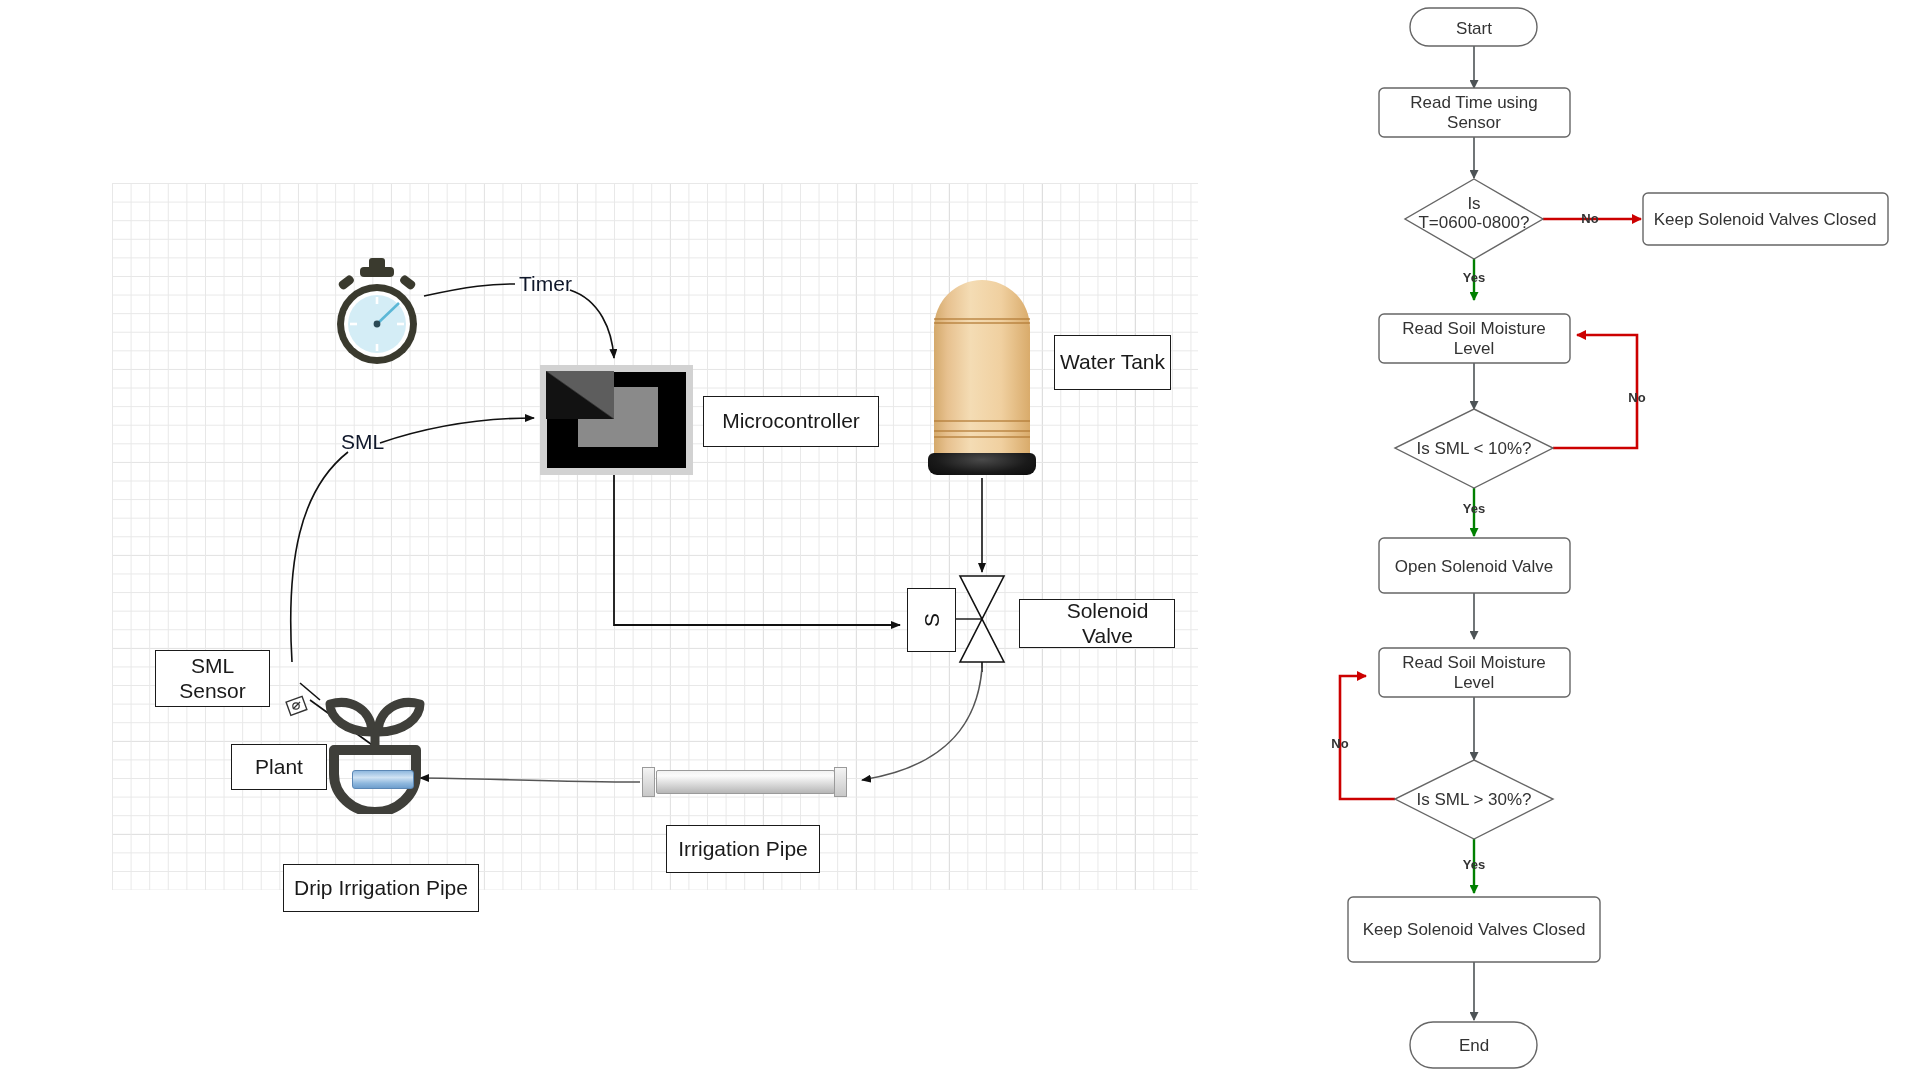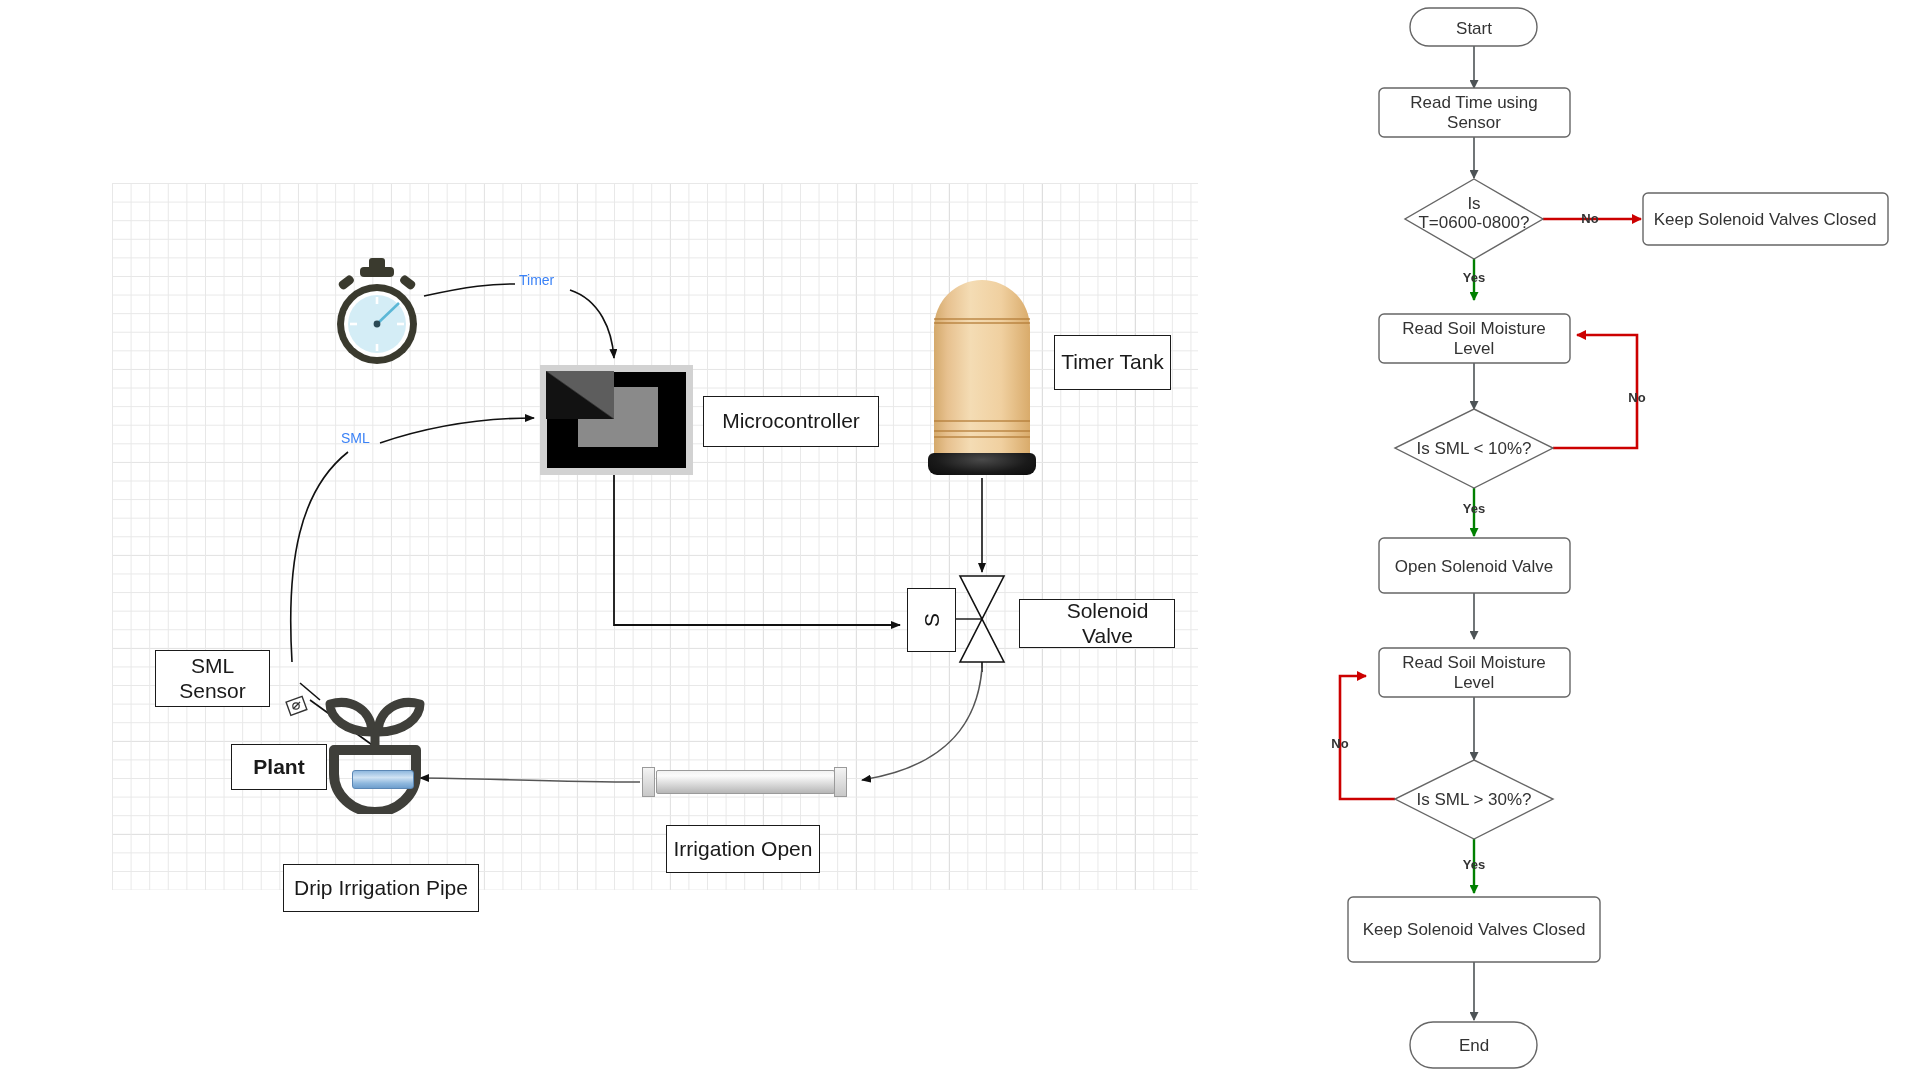--- a/index.html
+++ b/index.html
@@ -32,21 +32,21 @@
     background:#ffffff;
     border:1px solid #1a1a1a;
     color:#1a1a1a;
     font-size:21px;
     line-height:1.18;
     display:flex;align-items:center;justify-content:center;
     text-align:center;
     box-sizing:border-box;
   }
   .plain-lbl{
-    position:absolute;color:#3b82f6;font-size:14px;white-space:nowrap;
+    position:absolute;color:#0f172a;font-size:21px;white-space:nowrap;
   }
 
   
   #stopwatch{position:absolute;left:327px;top:258px;width:100px;height:112px;}
   
   #mcu{position:absolute;left:540px;top:365px;width:153px;height:110px;}
   #mcu .outer{position:absolute;inset:0;background:#d2d2d2;}
   #mcu .inner{position:absolute;left:7px;top:7px;right:7px;bottom:7px;background:#000;}
   #mcu .screenframe{position:absolute;left:38px;top:22px;width:80px;height:60px;background:#8a8a8a;}
   #mcu .screen{position:absolute;left:6px;top:6px;width:68px;height:48px;
@@ -206,29 +206,29 @@
   <div id="irrpipe">
     <div class="tube"></div>
     <div class="flange fl-l"></div>
     <div class="flange fl-r"></div>
   </div>
 
   <div class="plain-lbl" style="left:519px;top:272px;">Timer</div>
   <div class="plain-lbl" style="left:341px;top:430px;">SML</div>
 
   <div class="lbl" style="left:703px;top:396px;width:176px;height:51px;">Microcontroller</div>
-  <div class="lbl" style="left:1054px;top:335px;width:117px;height:55px;">Timer Tank</div>
+  <div class="lbl" style="left:1054px;top:335px;width:117px;height:55px;">Water Tank</div>
   <div class="lbl" style="left:1019px;top:599px;width:156px;height:49px;padding-left:21px;">Solenoid Valve</div>
   <div class="lbl" style="left:155px;top:650px;width:115px;height:57px;line-height:1.15;">
       <span style="white-space:pre-line">SML
 Sensor</span>
     </div>
-  <div class="lbl" style="left:231px;top:744px;width:96px;height:46px;font-weight:bold;">Plant</div>
+  <div class="lbl" style="left:231px;top:744px;width:96px;height:46px;">Plant</div>
   <div class="lbl" style="left:283px;top:864px;width:196px;height:48px;">Drip Irrigation Pipe</div>
-  <div class="lbl" style="left:666px;top:825px;width:154px;height:48px;">Irrigation Open</div>
+  <div class="lbl" style="left:666px;top:825px;width:154px;height:48px;">Irrigation Pipe</div>
 
   <svg id="flow-svg">
     <defs>
       <marker id="agray" markerWidth="9" markerHeight="9" refX="8" refY="4.5" orient="auto" markerUnits="userSpaceOnUse">
         <path d="M0,0 L9,4.5 L0,9 z" fill="#4d5356"></path>
       </marker>
       <marker id="agreen" markerWidth="9" markerHeight="9" refX="8" refY="4.5" orient="auto" markerUnits="userSpaceOnUse">
         <path d="M0,0 L9,4.5 L0,9 z" fill="#008000"></path>
       </marker>
       <marker id="ared" markerWidth="10" markerHeight="10" refX="9" refY="5" orient="auto" markerUnits="userSpaceOnUse">

